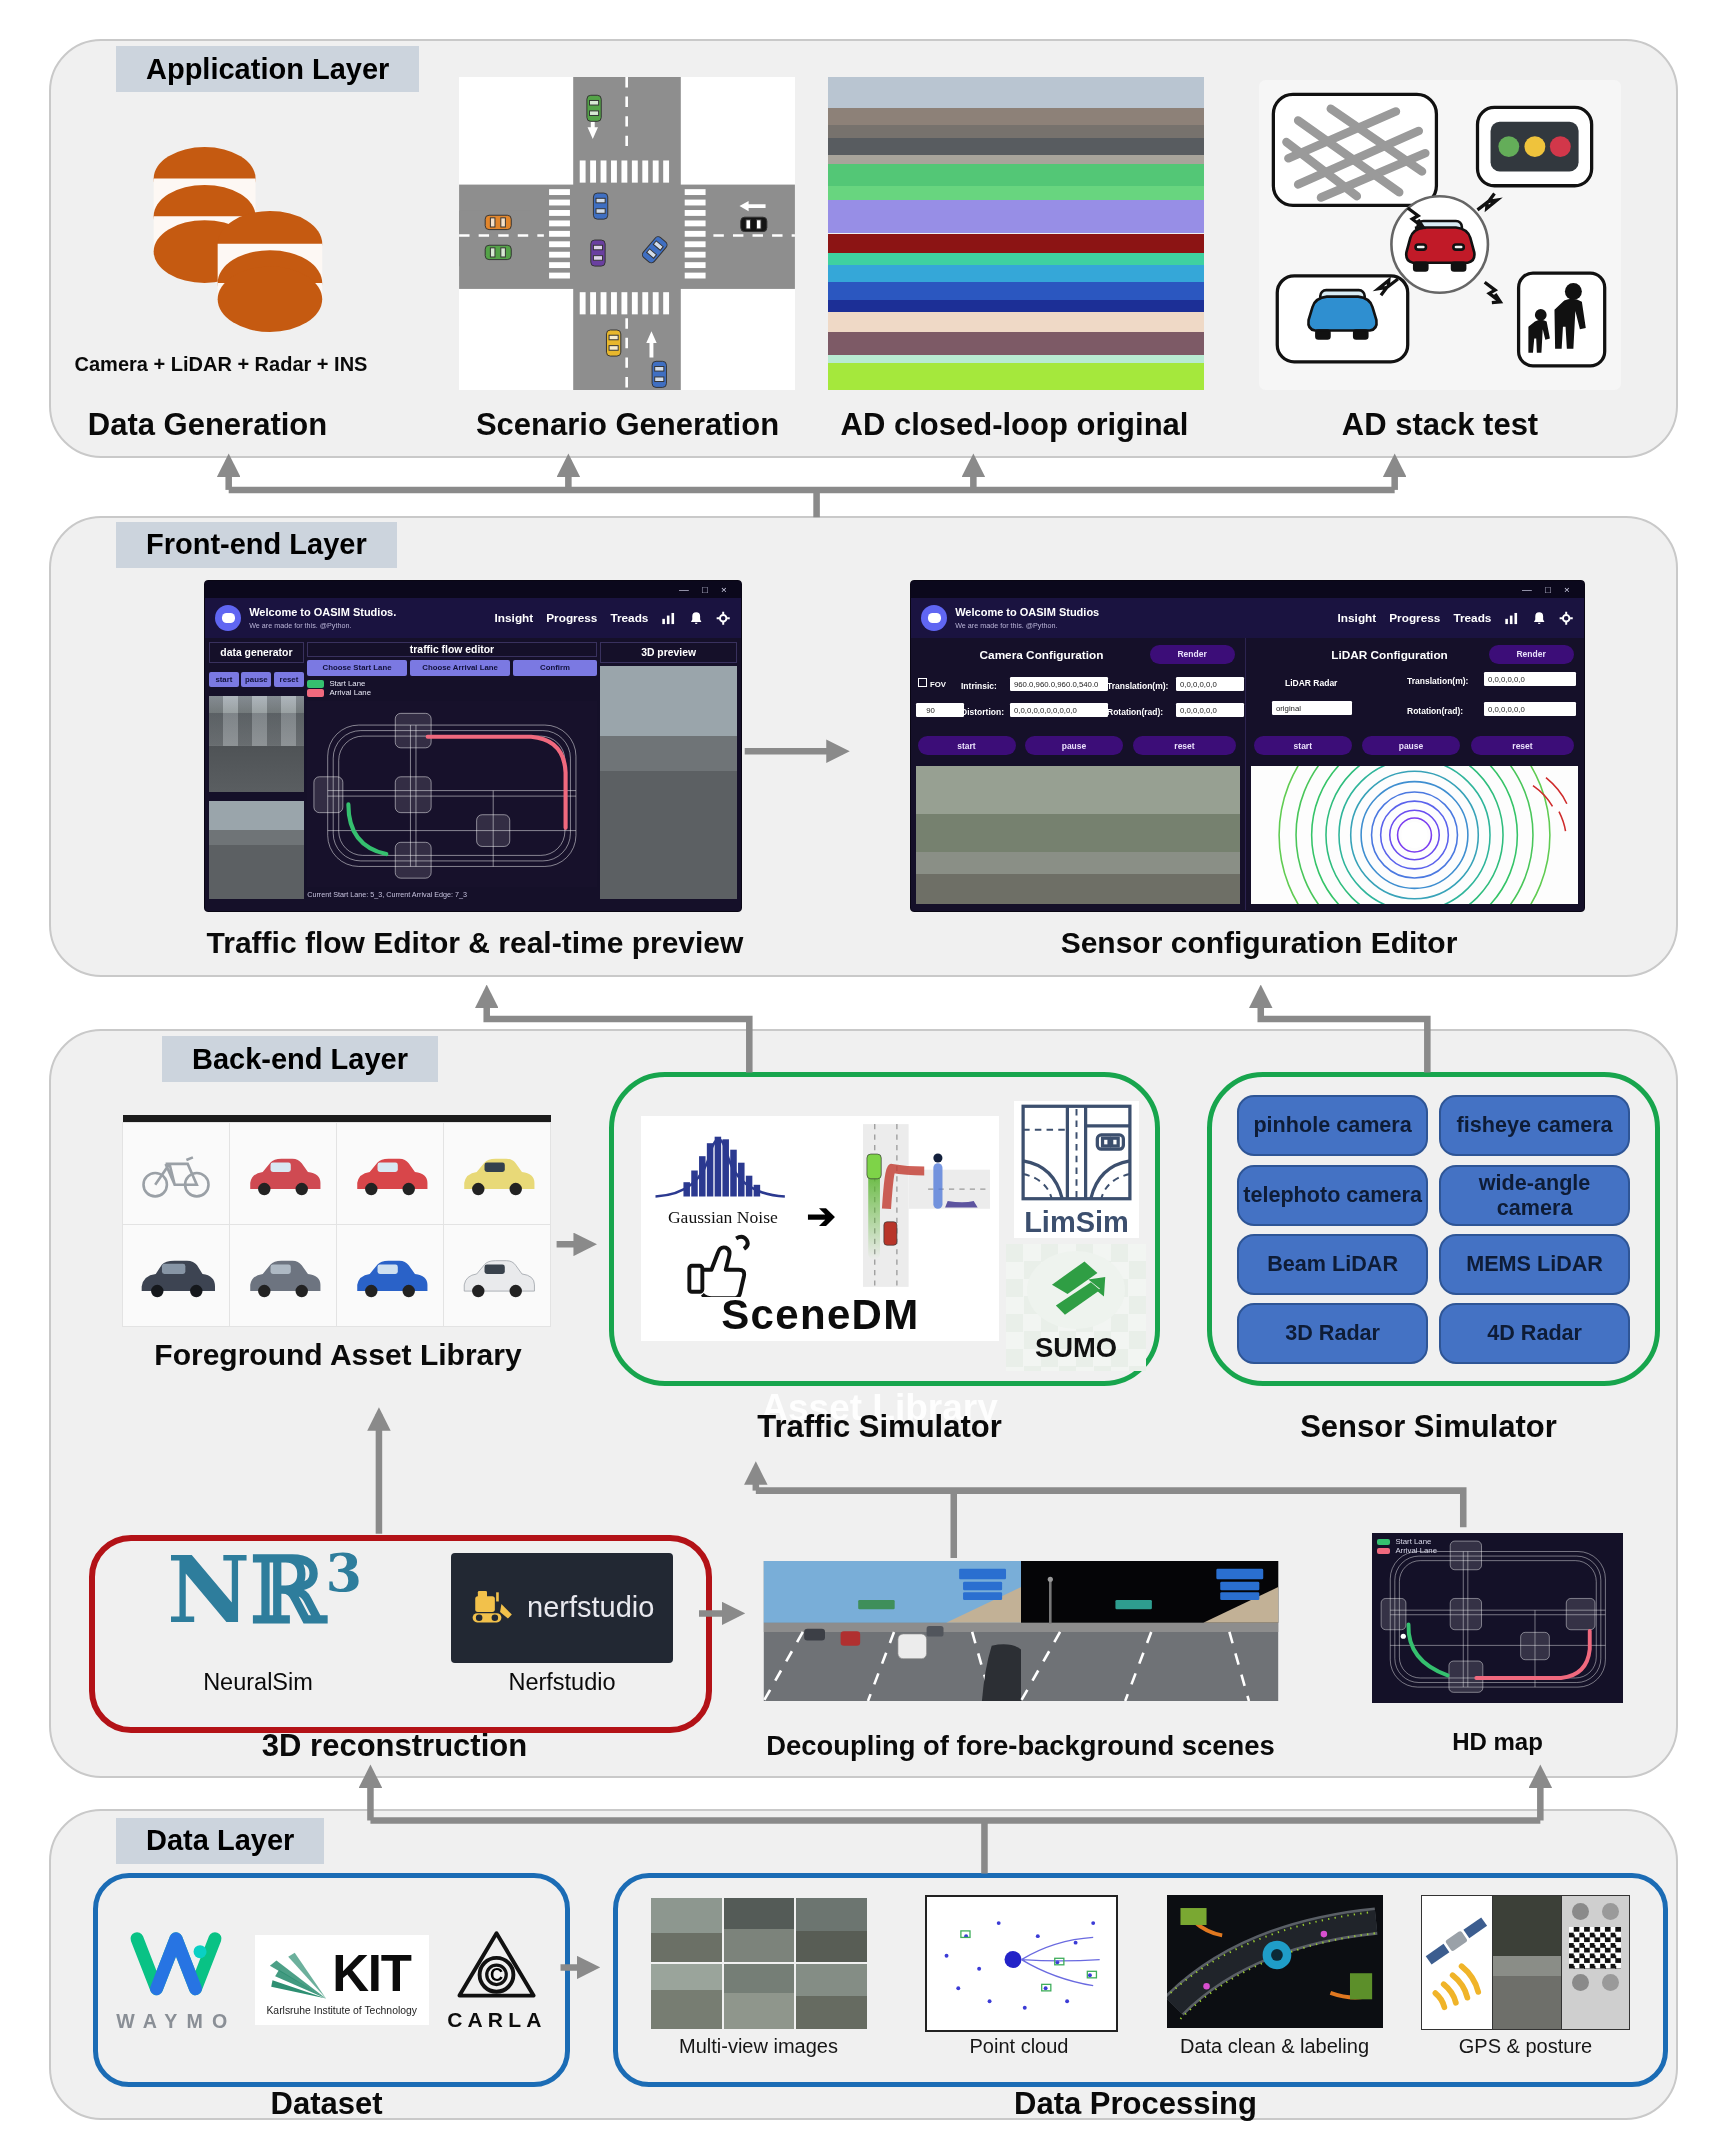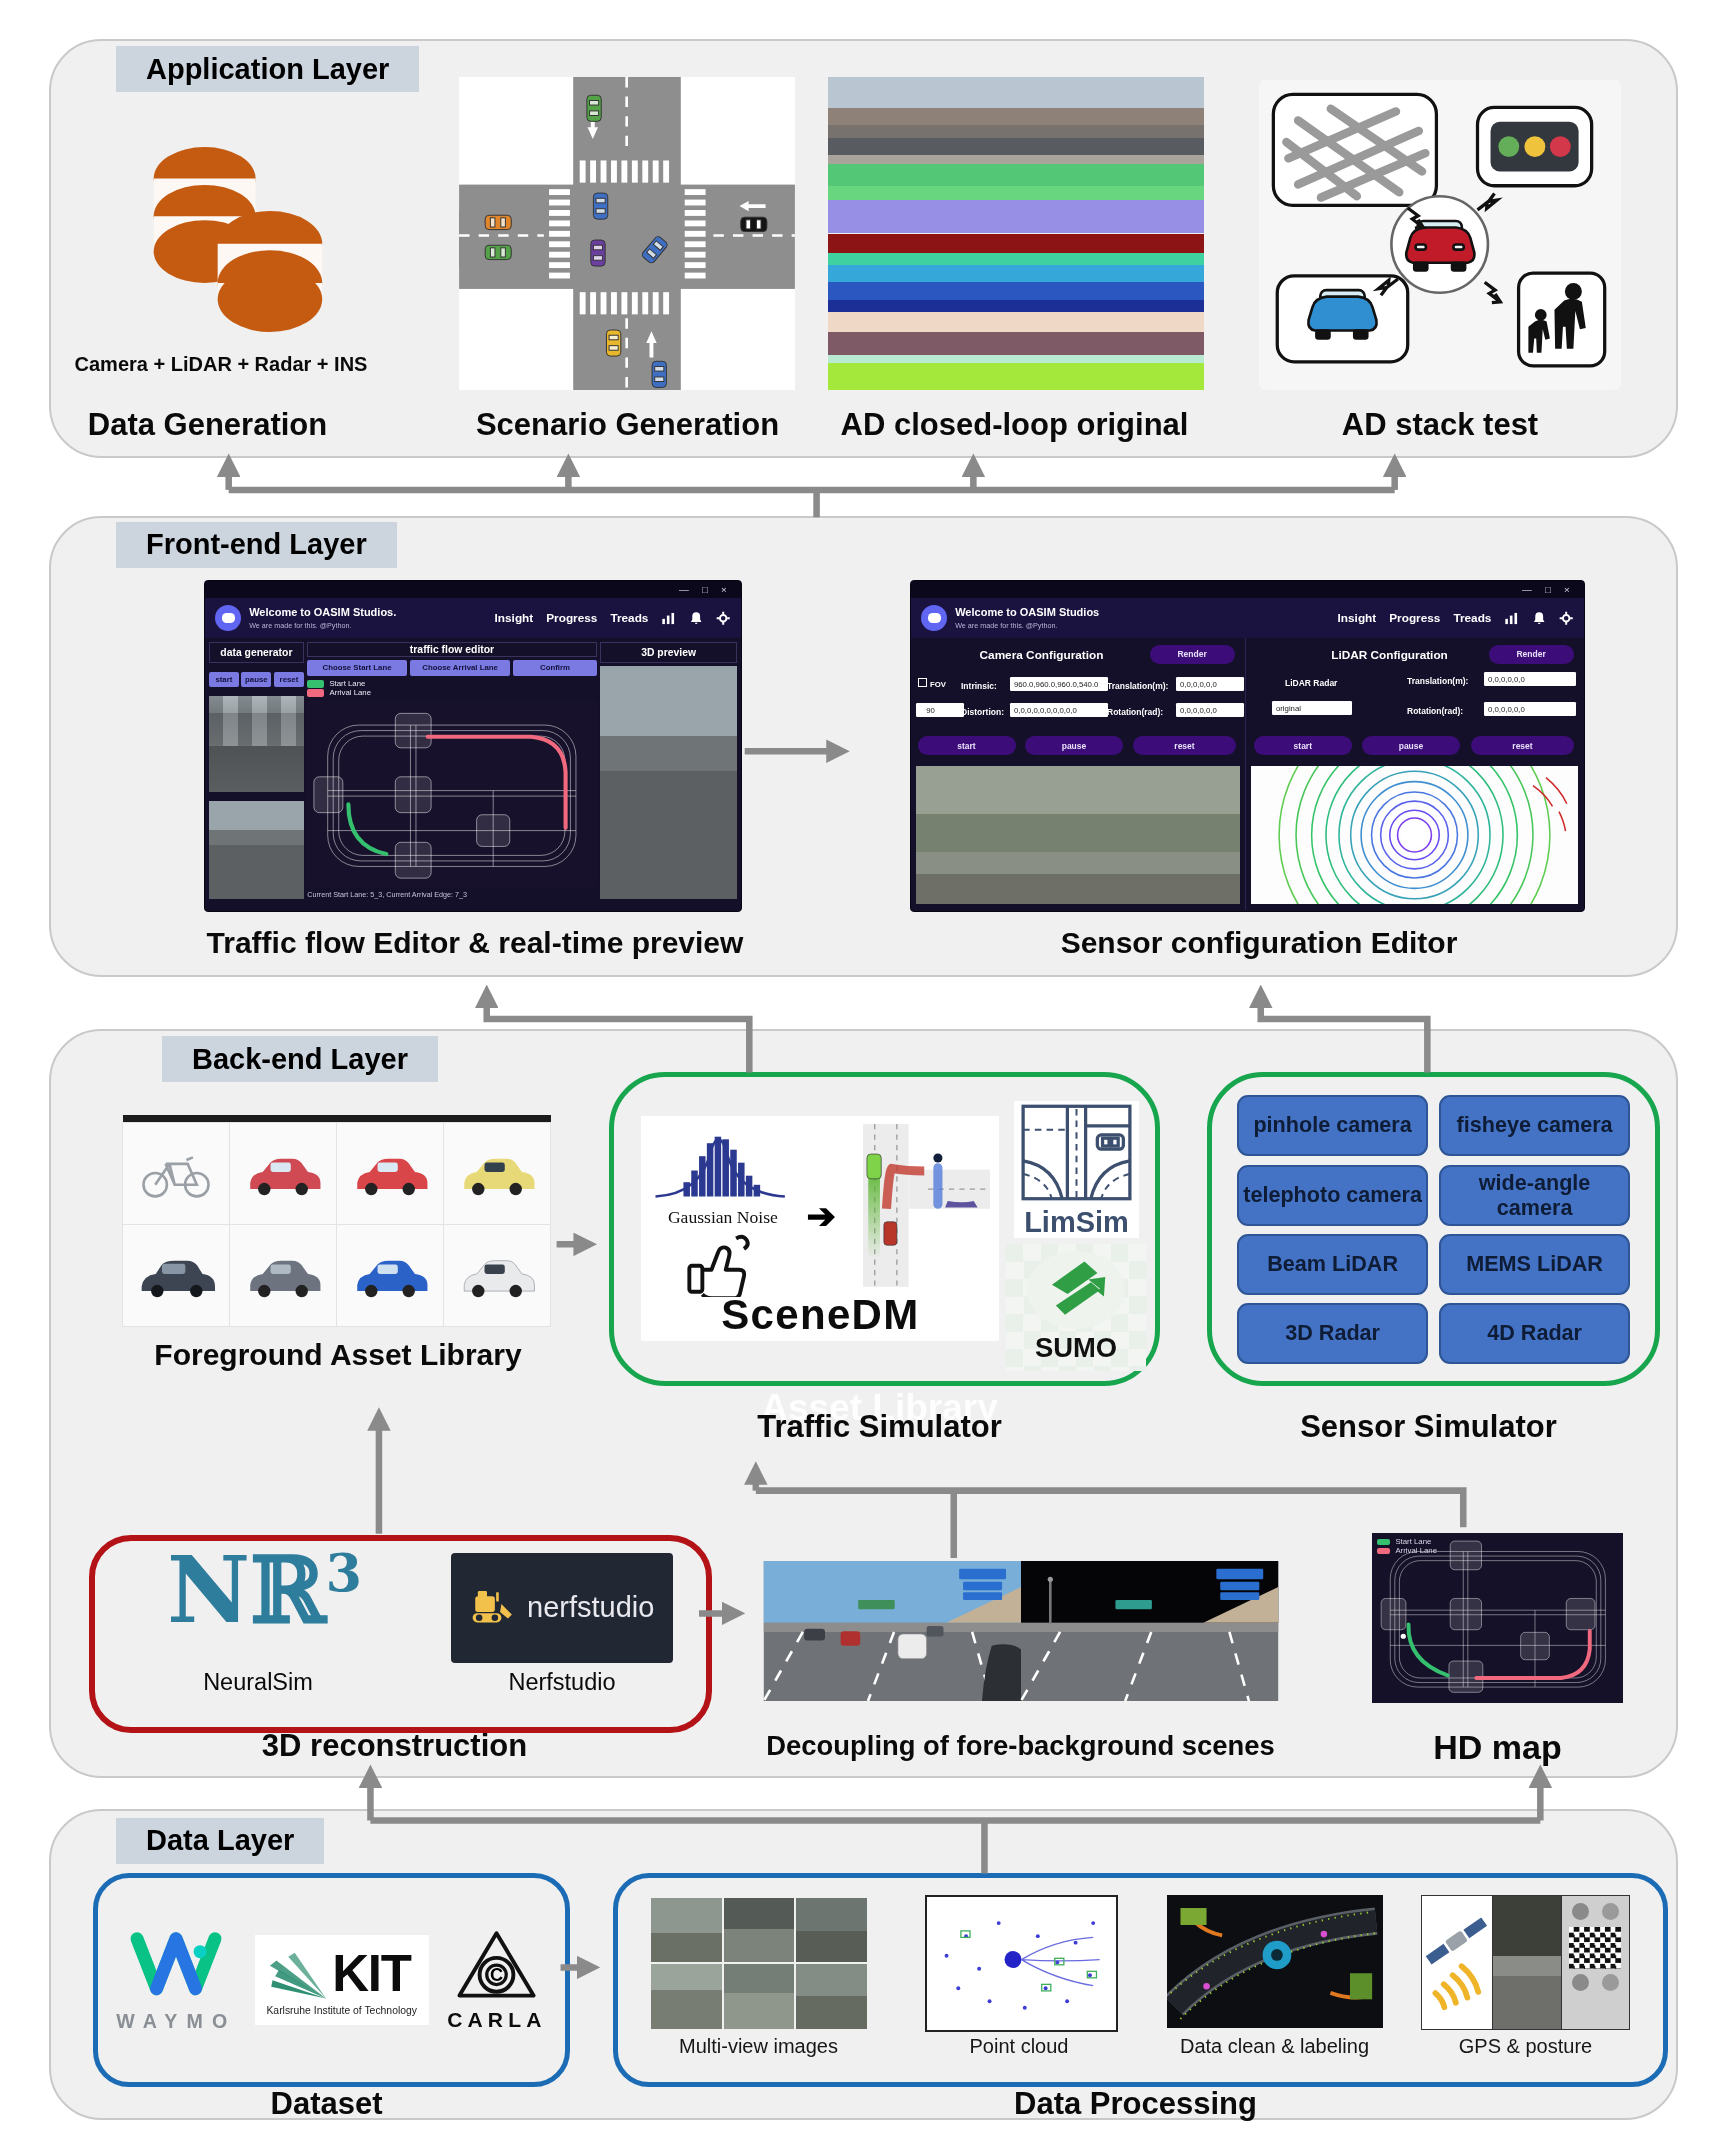--- a/index.html
+++ b/index.html
@@ -1,40 +1,40 @@
 <!DOCTYPE html>
 <html style="font-size:10.4px"><head>
 <meta charset="utf-8">
 <style>
   html,body{margin:0;padding:0;background:#fff;font-family:"Liberation Sans",sans-serif;}
   #root{position:relative;width:1722px;height:2151px;background:#ffffff;overflow:hidden;}
   .abs{position:absolute;}
   .panel{position:absolute;background:#f0f0f0;border:2px solid #c9c9c9;border-radius:52px;}
   .chip{position:absolute;background:#ccd4dd;color:#000;font-weight:bold;font-size:29px;padding:6.5px 30px;}
   .cap{position:absolute;font-weight:bold;color:#0a0a0a;text-align:center;line-height:1.1;}
-  .f42{font-size:27.4px}.f46{font-size:30px}.f48{font-size:31px}.f52{font-size:34px}
+  .f42{font-size:27.4px}.f46{font-size:30px}.f48{font-size:31px}.f52{font-size:24px}
   .ghost{position:absolute;font-weight:bold;color:rgba(255,255,255,.9);text-align:center;font-size:37px;}
   
   .win{position:absolute;background:#151029;border-radius:3.9px;overflow:hidden;border:0.7px solid #090614;}
   .tbar{height:17px;background:#0b081c;display:flex;justify-content:flex-end;align-items:center;color:#d8d8ee;font-size:9.8px;letter-spacing:5.2px;padding:0 9.1px;}
   .hdr{height:40px;background:#1a1340;display:flex;align-items:center;padding:0 10.4px;gap:7.8px;}
   .dicon{width:26px;height:26px;border-radius:50%;background:#6066f2;display:flex;align-items:center;justify-content:center;flex:0 0 auto;}
   .dicon b{width:13px;height:9.1px;background:#fff;border-radius:4.6px;display:block;}
   .wtitle{color:#fff;font-size:11px;font-weight:bold;line-height:1.2;}
   .wsub{color:#b9b4d6;font-size:7.2px;}
   .nav{margin-left:auto;display:flex;gap:13px;color:#fff;font-size:11.8px;font-weight:bold;align-items:center;}
   .hico{width:14.4px;height:14.4px;display:inline-block;}
   .pbtn{background:#7b79e2;color:#11113a;font-size:7.8px;font-weight:bold;text-align:center;border-radius:2px;padding:3.3px 1.3px;}
   .dbtn{background:#3c0d78;color:#e9e0fb;font-size:8.5px;font-weight:bold;text-align:center;border-radius:9.8px;padding:4.6px 0;}
   .inp{background:#fff;color:#222;font-size:7.8px;padding:2.6px 3.9px;border-radius:1.3px;white-space:nowrap;overflow:hidden;}
   .flabel{color:#fff;font-size:8.5px;font-weight:bold;}
   .ptitle{color:#fff;font-size:10.4px;font-weight:bold;text-align:center;}
   .legend-chip{display:inline-block;width:17px;height:8.5px;border-radius:2px;margin-right:5.2px;vertical-align:middle;}
   
-  .sbtn{position:absolute;background:#4472c4;border:2px solid #2e5596;border-radius:11px;color:#0e1c36;font-weight:bold;font-size:21.6px;display:flex;align-items:center;justify-content:center;text-align:center;line-height:1.15;padding:2.6px;}
+  .sbtn{position:absolute;background:#4472c4;border:2px solid #2e5596;border-radius:17px;color:#0e1c36;font-weight:bold;font-size:21.6px;display:flex;align-items:center;justify-content:center;text-align:center;line-height:1.15;padding:2.6px;}
   .cell{position:absolute;background:#fafafa;outline:1.3px solid #e3e3e3;display:flex;align-items:center;justify-content:center;}
   .glabel{position:absolute;font-size:20px;color:#161616;text-align:center;}
   .greenbox{position:absolute;border:5.9px solid #17a54d;border-radius:56px;background:#f0f0f0;}
   .redbox{position:absolute;border:6.5px solid #b31217;border-radius:42px;background:#f0f0f0;}
   .bluebox{position:absolute;border:5.9px solid #1b6cb5;border-radius:36px;background:#f0f0f0;}
   .street{background:linear-gradient(180deg,#b6bec6 0%,#9aa2a2 18%,#777d81 18%,#8b9092 52%,#4f5356 52%,#5a5e61 100%);}
   .street:before{content:"";position:absolute;inset:0;background:repeating-linear-gradient(90deg,rgba(40,44,48,.35) 0 14.4px,rgba(150,155,160,.25) 14.4px 29px) 0 0/100% 52%;background-repeat:no-repeat;}
   .xwalk{background:linear-gradient(180deg,#9aa5ab 0 30%,#6f7477 30% 45%,#5c6063 45%),
       repeating-linear-gradient(100deg,transparent 0 11.8px,rgba(255,255,255,.85) 11.8px 19.6px);background-blend-mode:normal;}
 </style>

